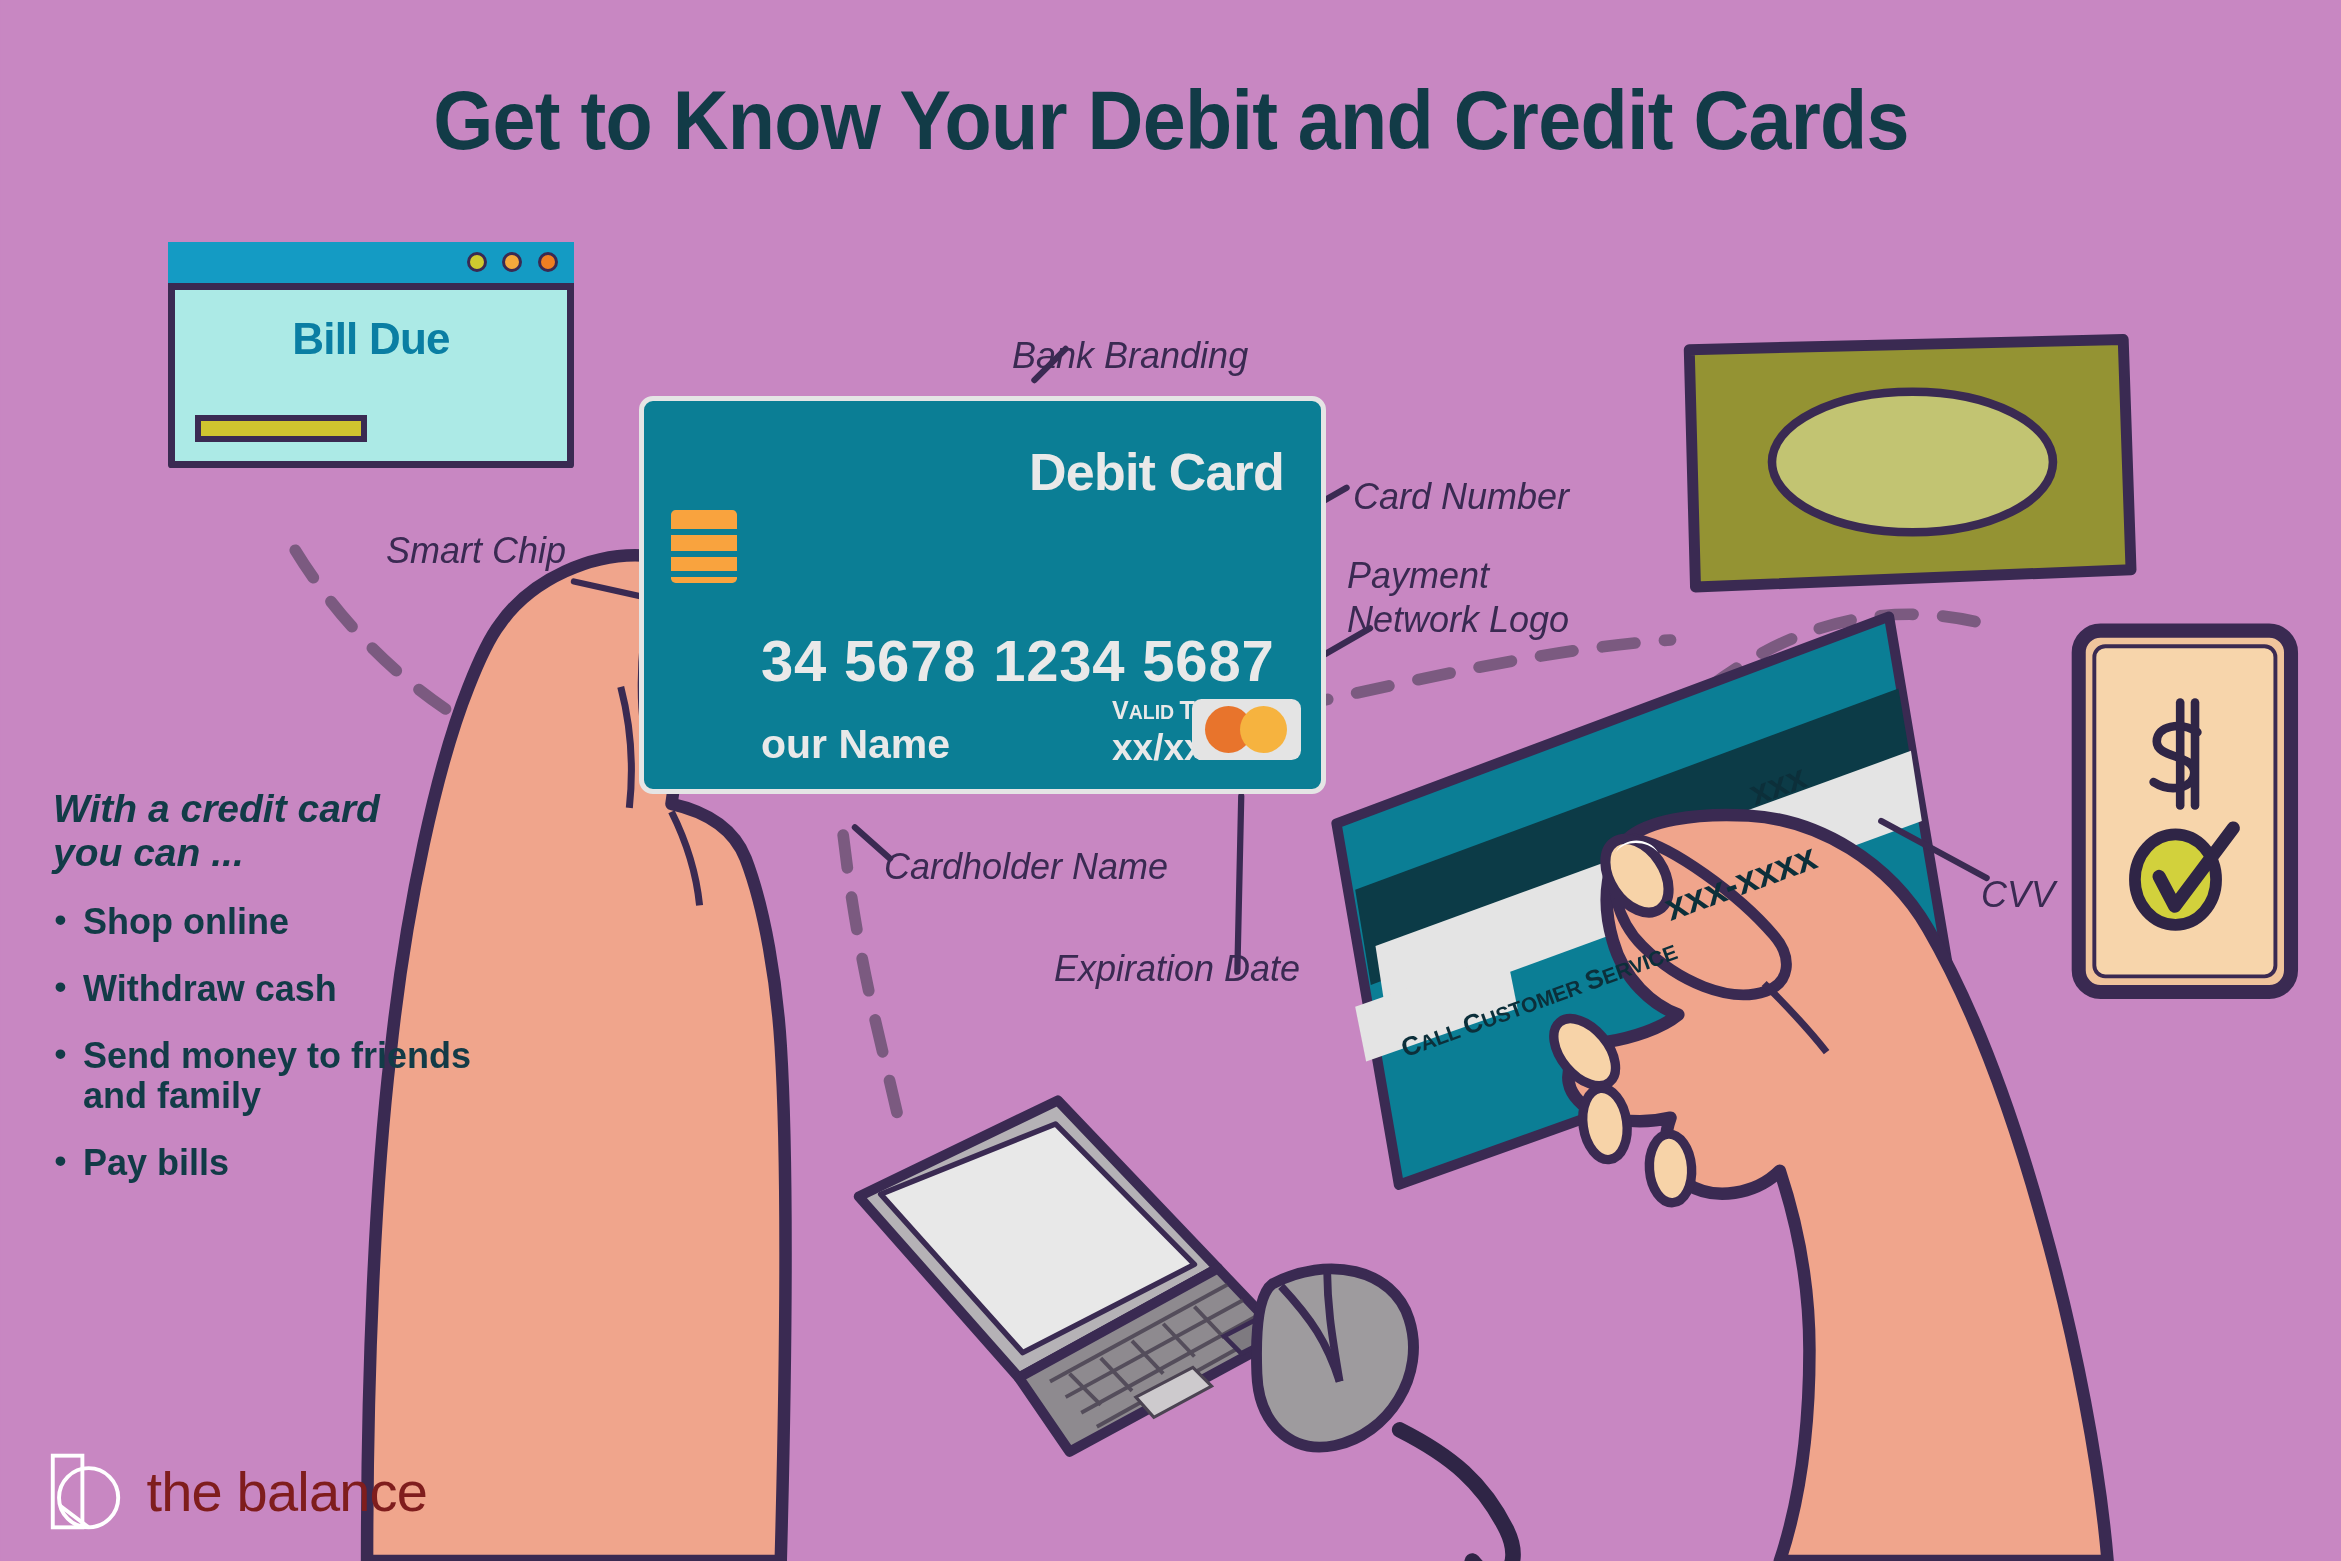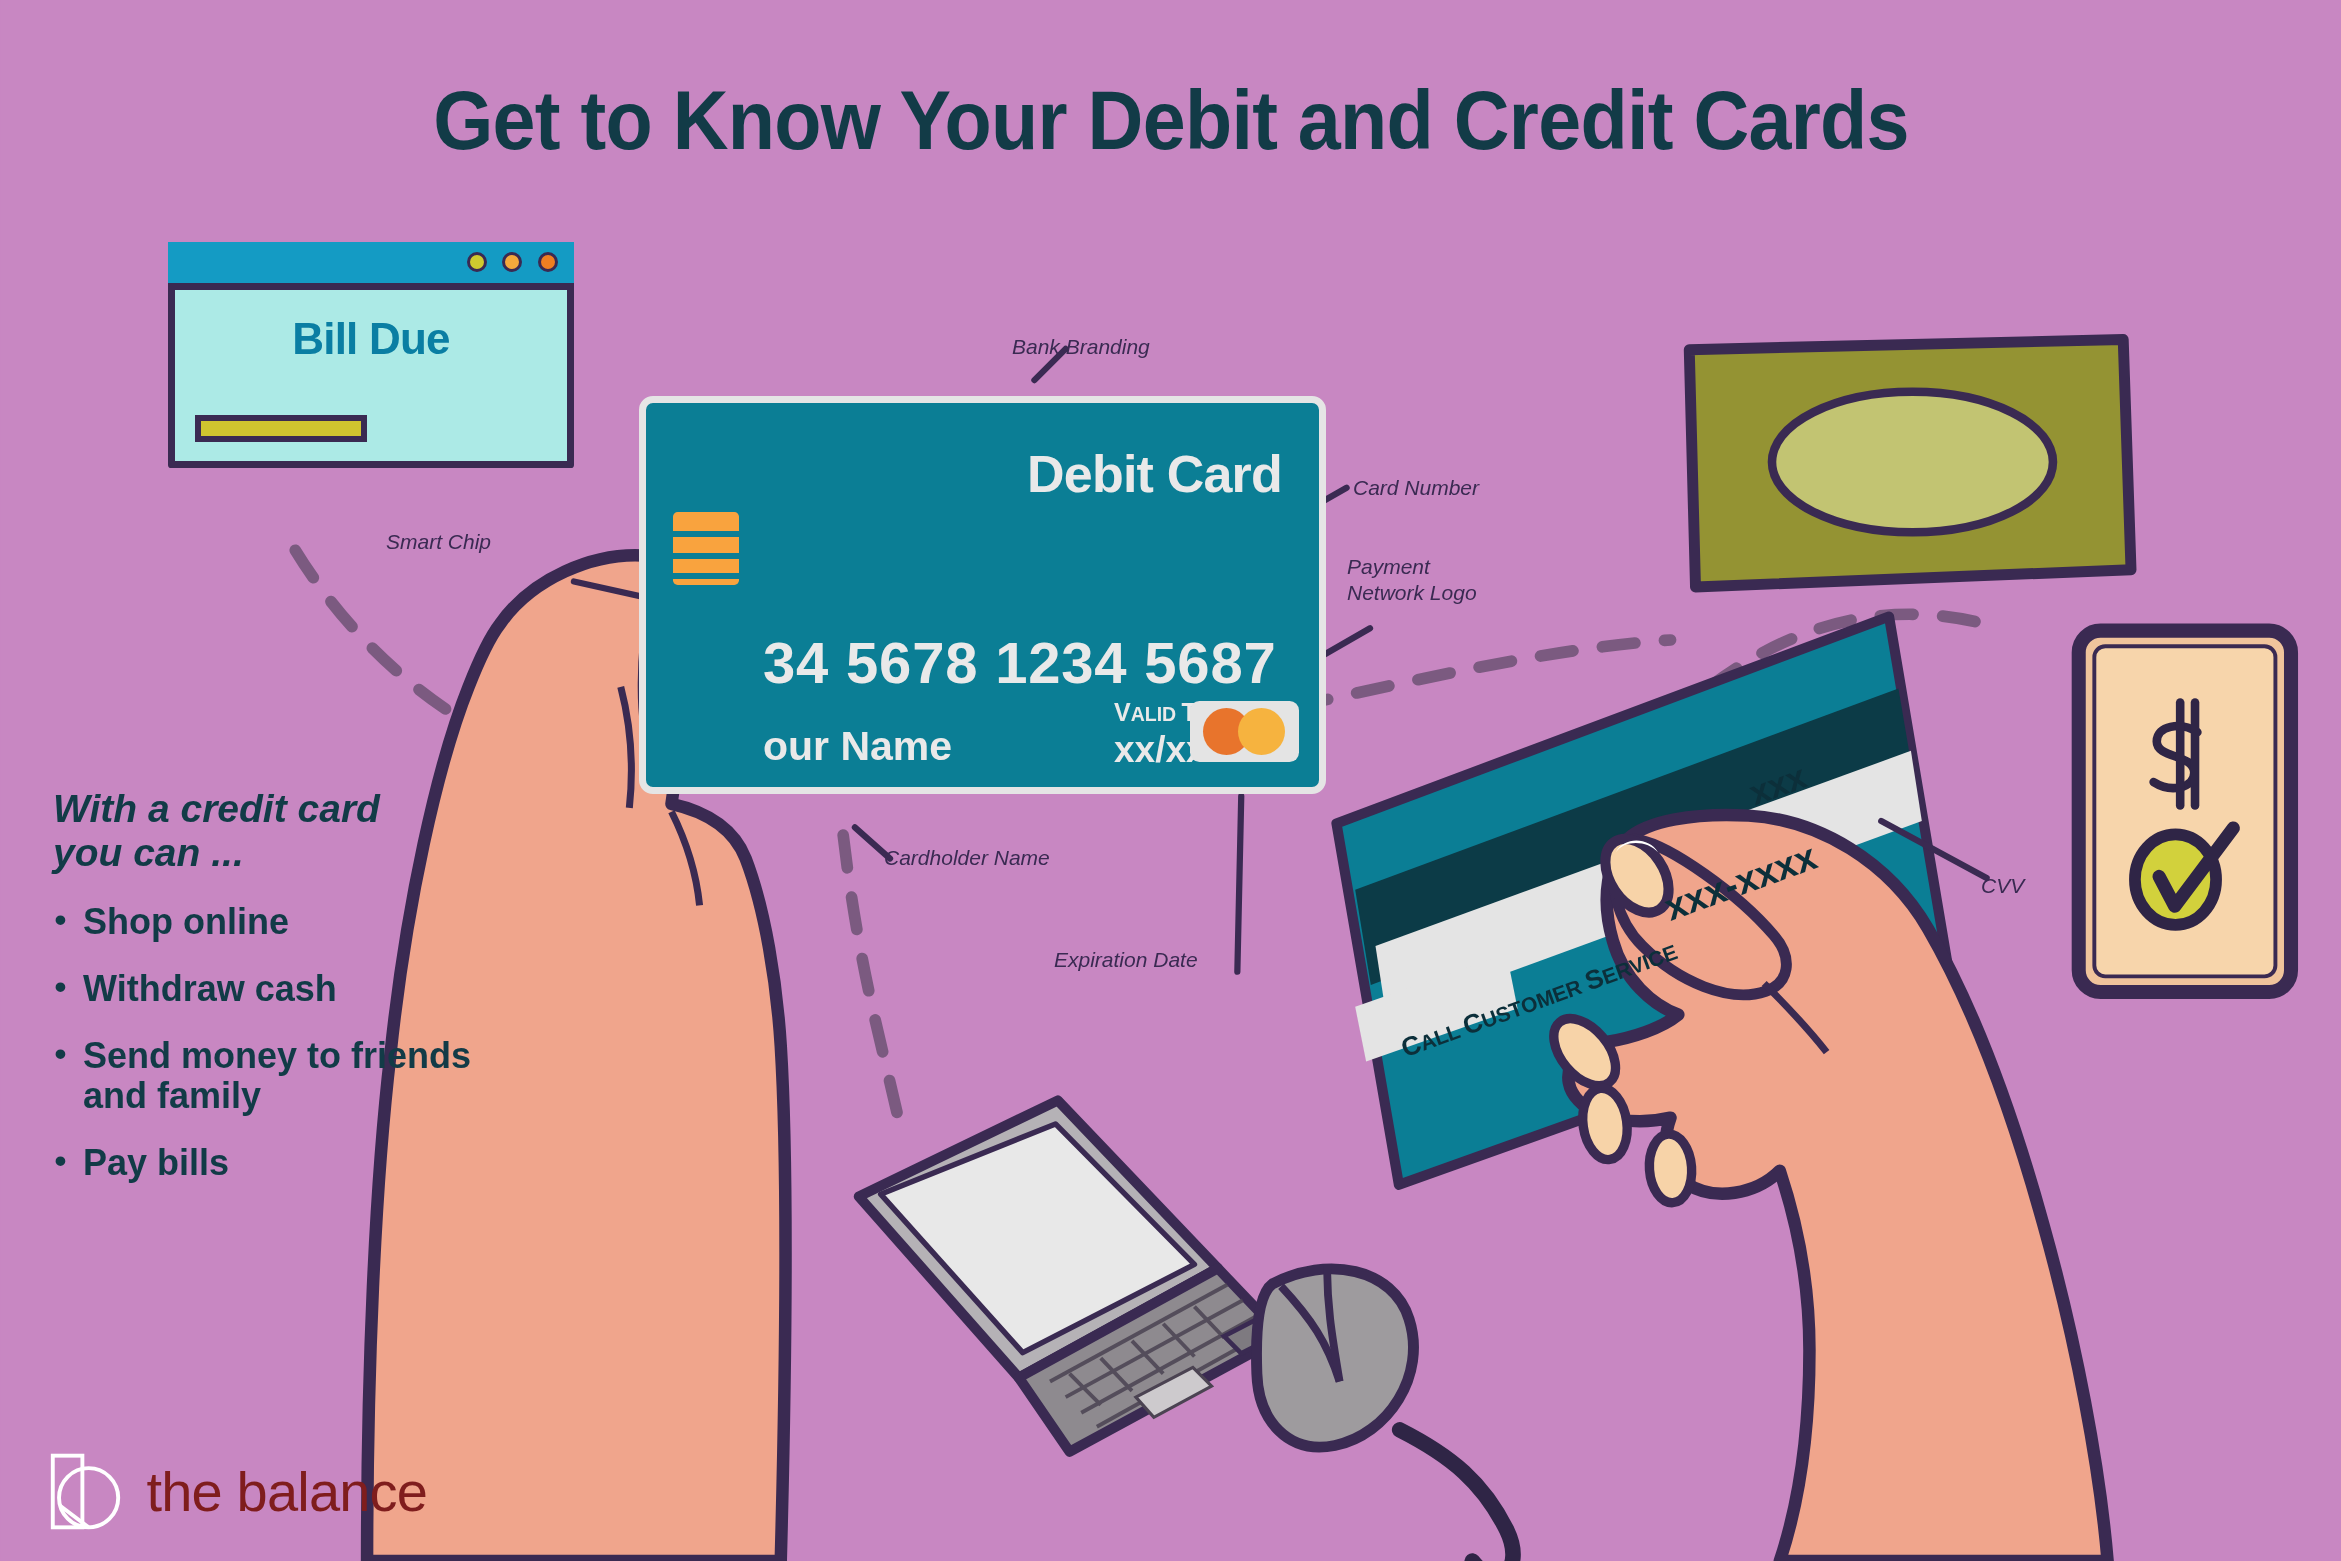--- a/index.html
+++ b/index.html
@@ -33,21 +33,21 @@
   .bill-text{
     position:absolute;left:0;right:0;top:72px;text-align:center;
     font-size:44px;font-weight:bold;color:#0a7ea3;
     font-family:"Liberation Sans",sans-serif;letter-spacing:-0.8px;
   }
   .bill-field{position:absolute;left:26.5px;top:173px;width:172px;height:26.5px;background:#d0c42f;border:6.2px solid #3a2a52;box-sizing:border-box;}
 
   
   .card-front{
     position:absolute;left:639px;top:396px;width:687px;height:398px;
-    background:#0b7e95;border:7px solid #e5e5e5;border-radius:14px;box-sizing:border-box;
+    background:#0b7e95;border:5px solid #e5e5e5;border-radius:14px;box-sizing:border-box;
     overflow:hidden;
   }
   .cf-brand{
     position:absolute;right:37px;top:41px;
     font-family:"Liberation Sans",sans-serif;
     font-size:52px;font-weight:bold;color:#e9e9e9;letter-spacing:-0.8px;
   }
   .cf-chip{
     position:absolute;left:27px;top:109px;width:66px;height:73px;background:#f9a33e;border-radius:4.7px;
   }
@@ -78,21 +78,21 @@
   .cf-logo span.a{left:12.5px;background:#e8742c;}
   .cf-logo span.b{left:48px;background:#f6b33f;}
 
   
   .sc{font-size:0.78em;margin-top:22px;}
 
   
   .lbl{
     position:absolute;
     font-family:"Liberation Sans",sans-serif;
-    font-style:italic;font-size:21px;color:#3a2a52;white-space:nowrap;
+    font-style:italic;font-size:36px;color:#3a2a52;white-space:nowrap;
     line-height:1.22;
   }
 
   
   .copy-head{
     position:absolute;left:53px;top:787px;width:437px;
     font-family:"Liberation Sans",sans-serif;
     font-style:italic;font-weight:bold;font-size:39px;color:#123b47;line-height:1.12;
   }
   .copy-list{position:absolute;left:53px;top:902px;width:437px;}

